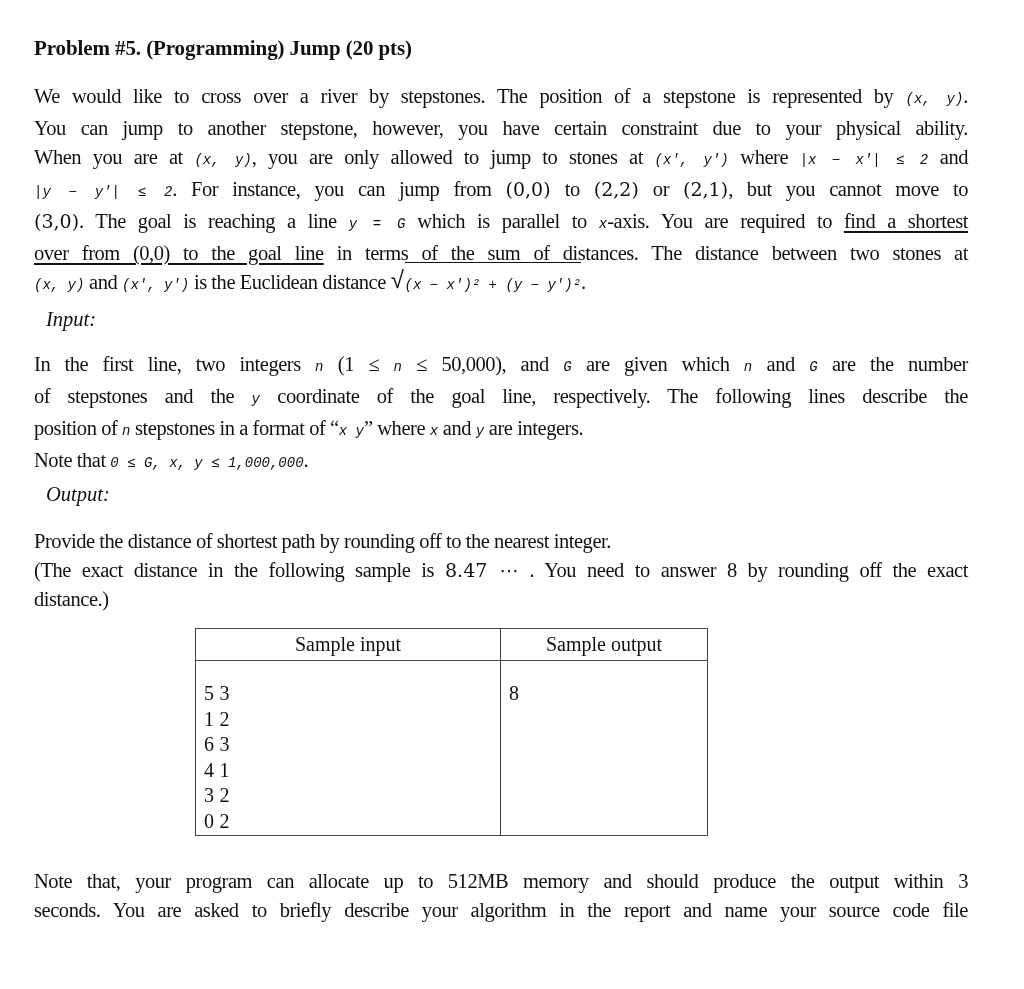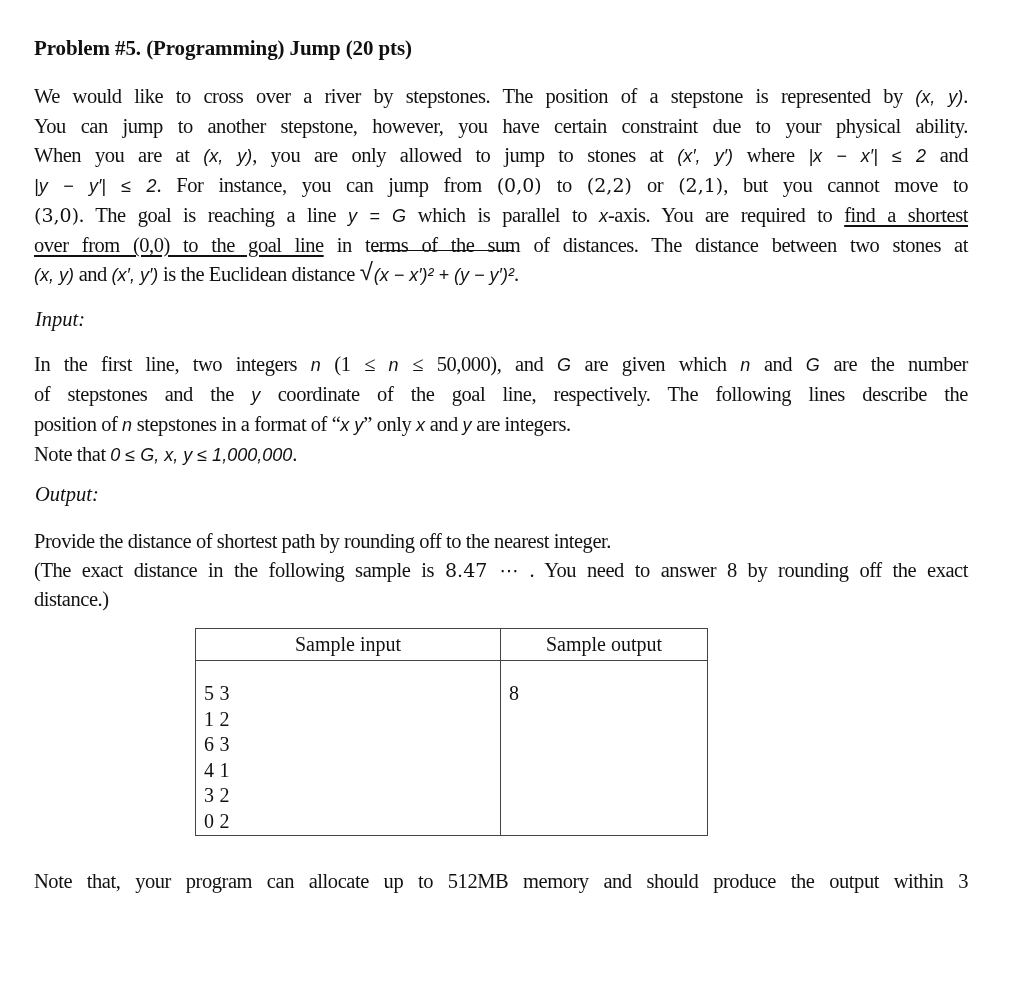--- a/index.html
+++ b/index.html
@@ -14,27 +14,27 @@
     font-weight: bold; font-size: 21px; letter-spacing: -0.1px;
   }
   .para {
     position: absolute; left: 0; width: 934px;
     font-size: 20.5px; line-height: 29px; text-align: justify;
     letter-spacing: -0.45px;
   }
   .p1 { top: 82px; }
   .line { display: block; white-space: nowrap; text-align-last: justify; }
   .line.last { text-align-last: left; }
-  .m { font-family: Liberation Sans, sans-serif; font-style: italic; font-size: 18px; letter-spacing: 0; }
+  .m { font-family: Liberation Mono, monospace; font-style: italic; font-size: 14px; letter-spacing: 0; }
   .mn { font-family: "DejaVu Serif", serif; font-size: 19px; letter-spacing: 0; }
   .u { text-decoration: underline; text-underline-offset: 3px; }
   .sqrt { display: inline-block; position: relative; padding-left: 14px; }
   .sqrt::before { content: "\221A"; position: absolute; left: 0; top: -4px; font-size: 24px; font-style: normal; }
   .sqrt .rad { border-top: 1.3px solid #111; padding-top: 14px; }
-  .head-i { position: absolute; left: 1px; font-style: italic; font-size: 20.5px; }
+  .head-i { position: absolute; left: 12px; font-style: italic; font-size: 20.5px; }
   .h-input { top: 308px; }
   .h-output { top: 483px; }
   .p2 { top: 350px; }
   .p3 { top: 527px; }
   table.sample {
     position: absolute; left: 161px; top: 628px;
     border-collapse: collapse; font-size: 20px;
   }
   table.sample th, table.sample td { border: 1.3px solid #444; margin-top: 28px; }
   table.sample th {
@@ -61,21 +61,21 @@
     <span class="line"><span class="mn">(3,0)</span><span>. The goal is reaching a line </span><span class="m">y = G</span><span> which is parallel to </span><span class="m">x</span><span>-axis. You are required to </span><span class="u">find a shortest</span></span>
     <span class="line"><span class="u">over from  (0,0)  to the goal line</span><span> in terms of the sum of distances. The distance between two stones at</span></span>
     <span class="line last"><span class="m">(x, y)</span><span> and </span><span class="m">(x′, y′)</span><span> is the Euclidean distance </span><span class="sqrt m"><span class="rad">(x − x′)² + (y − y′)²</span></span><span>.</span></span>
   </div>
 
   <div class="head-i h-input">Input:</div>
 
   <div class="para p2">
     <span class="line"><span>In the first line, two integers </span><span class="m">n</span><span> (1 ≤ </span><span class="m">n</span><span> ≤ 50,000), and </span><span class="m">G</span><span> are given which </span><span class="m">n</span><span> and </span><span class="m">G</span><span> are the number</span></span>
     <span class="line"><span>of stepstones and the </span><span class="m">y</span><span> coordinate of the goal line, respectively. The following lines describe the</span></span>
-    <span class="line last"><span>position of </span><span class="m">n</span><span> stepstones in a format of “</span><span class="m">x y</span><span>” only </span><span class="m">x</span><span> and </span><span class="m">y</span><span> are integers.</span></span>
+    <span class="line last"><span>position of </span><span class="m">n</span><span> stepstones in a format of “</span><span class="m">x y</span><span>” where </span><span class="m">x</span><span> and </span><span class="m">y</span><span> are integers.</span></span>
     <span class="line last"><span>Note that </span><span class="m">0 ≤ G, x, y ≤ 1,000,000</span><span>.</span></span>
   </div>
 
   <div class="head-i h-output">Output:</div>
 
   <div class="para p3">
     <span class="line last"><span>Provide the distance of shortest path by rounding off to the nearest integer.</span></span>
     <span class="line"><span>(The exact distance in the following sample is </span><span class="mn">8.47 ⋯</span><span> . You need to answer 8 by rounding off the exact</span></span>
     <span class="line last"><span>distance.)</span></span>
   </div>
@@ -99,15 +99,16 @@
         </td>
         <td>
           <span class="row-line">8</span>
         </td>
       </tr>
     </tbody>
   </table>
 
   <div class="para p4">
     <span class="line">Note that, your program can allocate up to 512MB memory and should produce the output within 3</span>
+    <span class="line">seconds. You are asked to briefly describe your algorithm in the report and name your source code file</span>
   </div>
 
 </div>
 
 </body></html>

